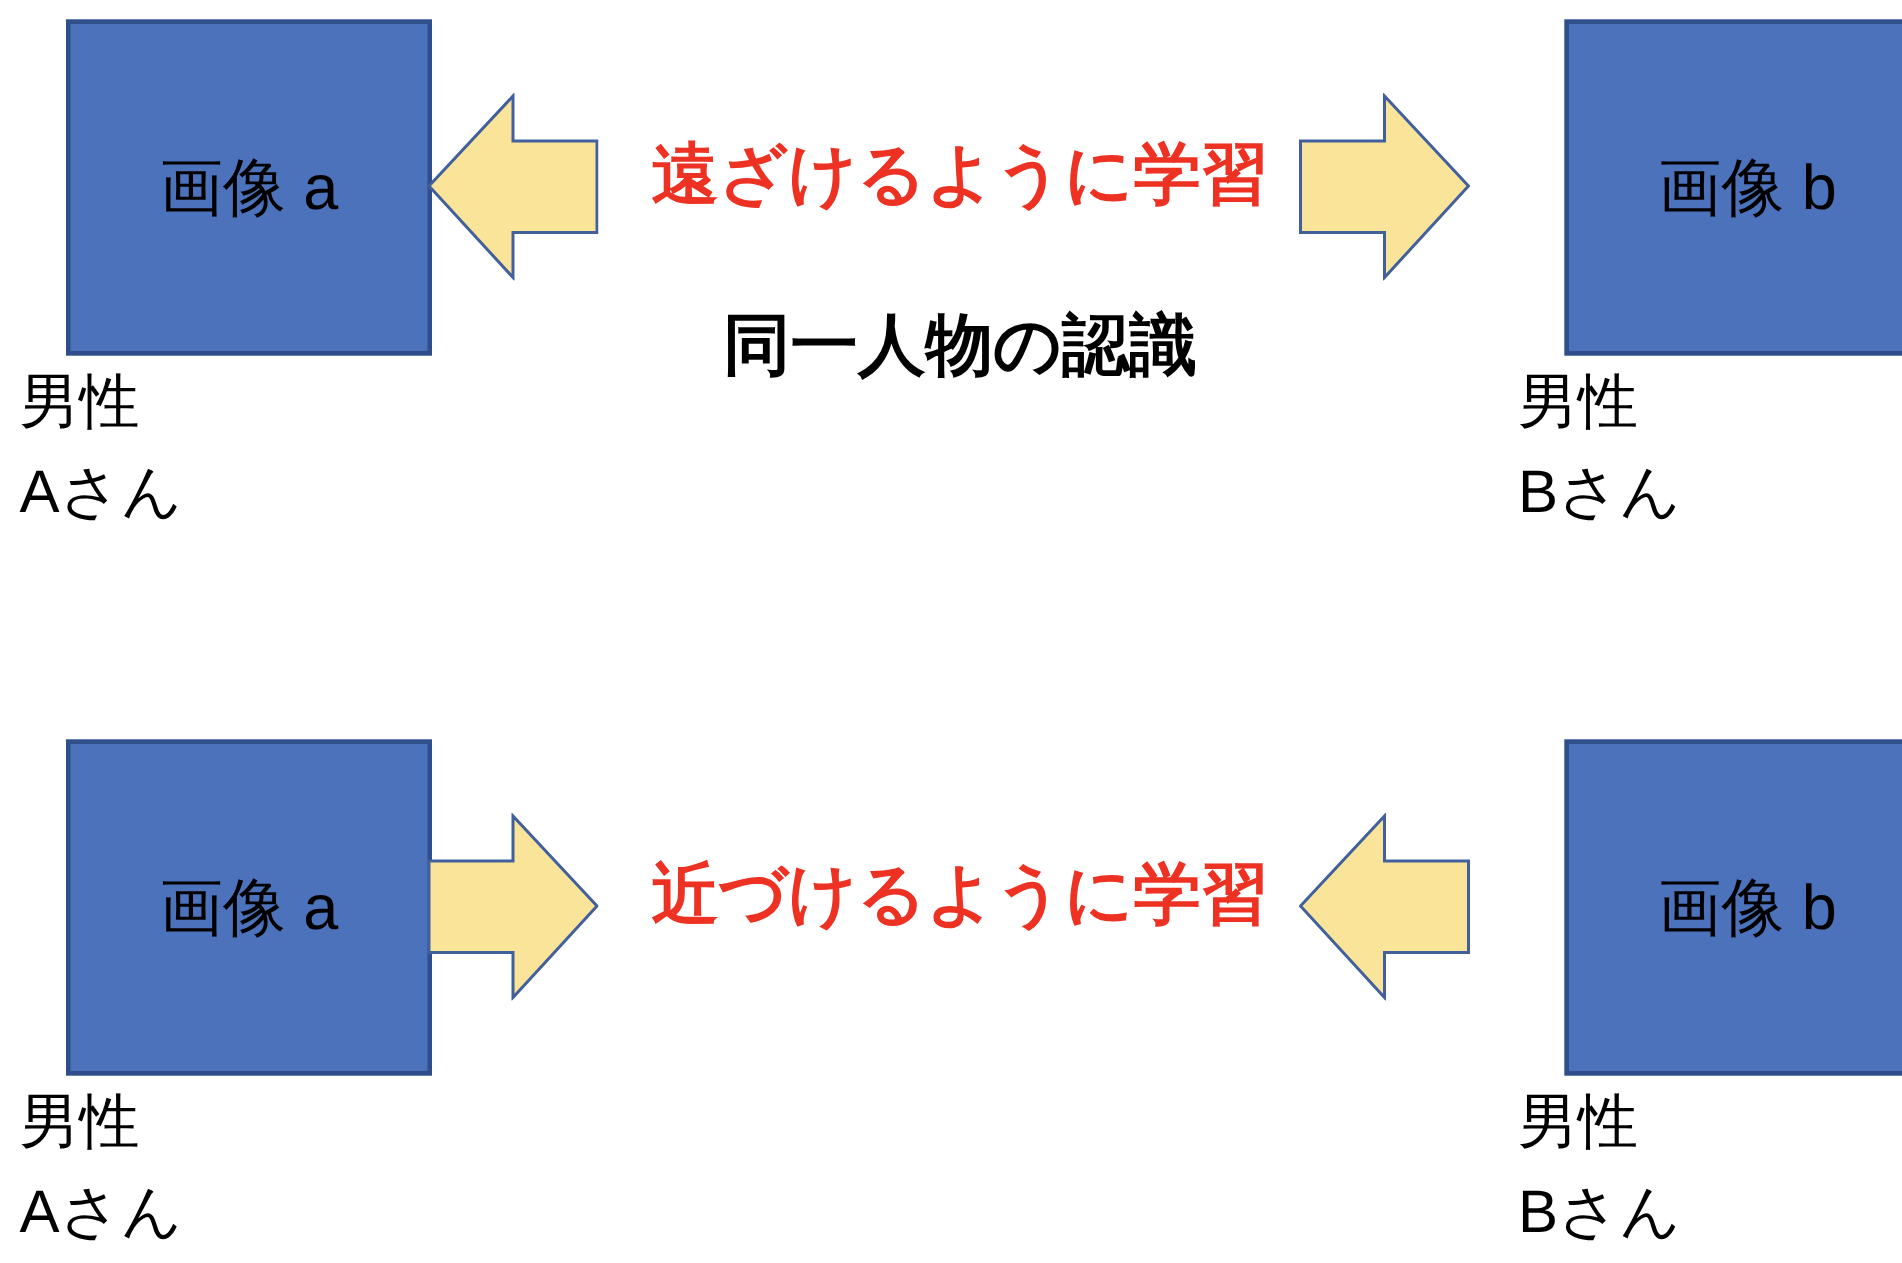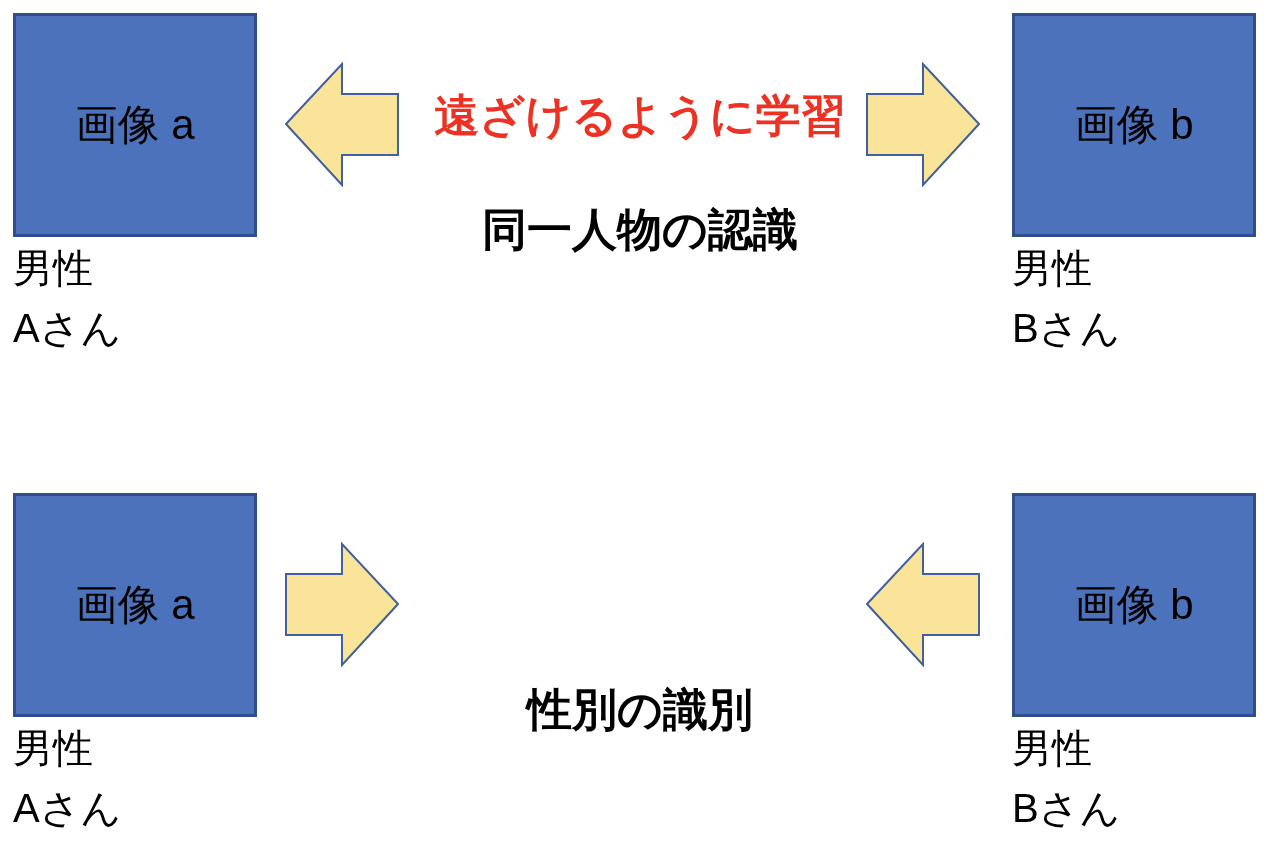--- a/index.html
+++ b/index.html
@@ -29,20 +29,21 @@
     position: absolute;
     top: 13px;
     width: 244px;
     height: 224px;
     box-sizing: border-box;
     background: var(--square-fill, #4C72BC);
     border: 3px solid var(--square-border, #2F4E8A);
     display: flex;
     align-items: center;
     justify-content: center;
+    margin-left: 31px;
   }
   .box-left  { left: 13px; }
   .box-right { left: 1012px; text-align: right; }
   .img-label {
     font-size: 42px;
     color: #000;
     white-space: nowrap;
   }
 
   .captions {
@@ -129,21 +130,21 @@
 
   <div class="row row-1">
     <div class="img-box box-left">
       <span class="img-label">画像 a</span>
     </div>
 
     <svg class="arrow arrow-slot-left" viewBox="0 0 114 125">
       <polygon points="113,62 57,2 57,32 1,32 1,93 57,93 57,123"></polygon>
     </svg>
 
-    <div class="center-text task">性別の識別</div>
+    <div class="center-text emphasis">近づけるように学習</div>
 
     <svg class="arrow arrow-slot-right" viewBox="0 0 114 125">
       <polygon points="1,62 57,2 57,32 113,32 113,93 57,93 57,123"></polygon>
     </svg>
 
     <div class="img-box box-right">
       <span class="img-label">画像 b</span>
     </div>
 
     <div class="captions captions-left">

